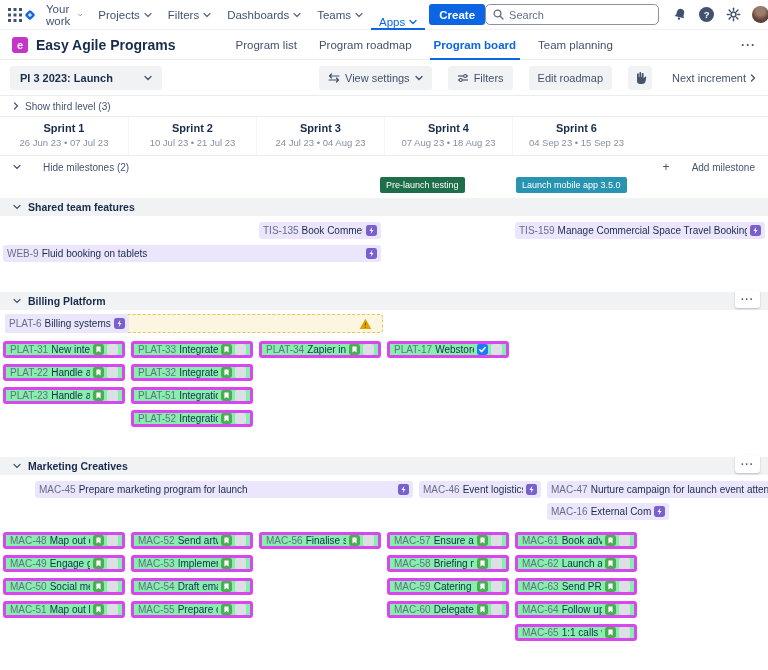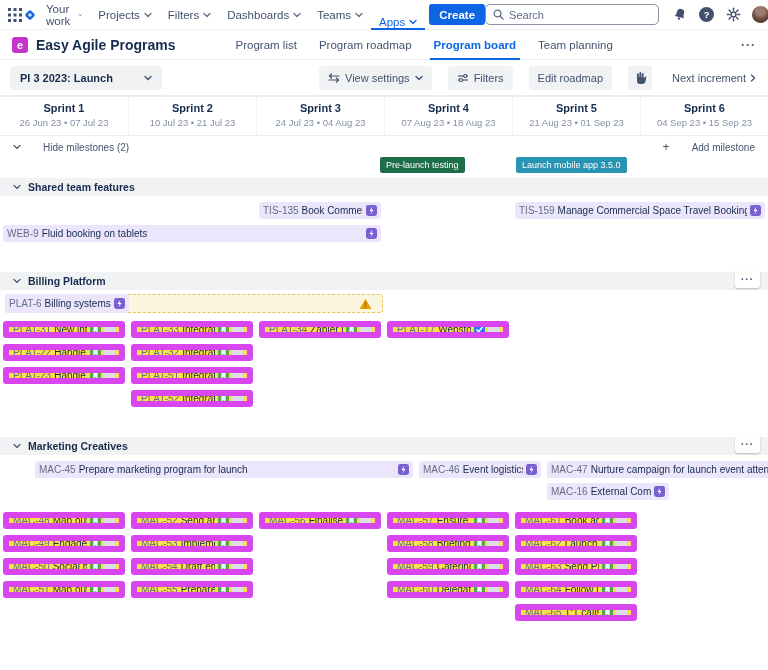--- a/index.html
+++ b/index.html
@@ -69,21 +69,21 @@
               box-shadow:0 1px 2px rgba(9,30,66,.25); font-size:10px; font-weight:700; letter-spacing:1px; color:#44546F;
               display:flex; align-items:center; cursor:pointer; }
   .sgap { height:22px; }
 
   .lane { display:grid; grid-template-columns:repeat(6,128px); row-gap:6px; padding:6px 0 8px; }
   .card { margin:0 3px; height:17px; display:flex; align-items:center; gap:3px; padding:0 4px; border-radius:3px;
           font-size:10px; white-space:nowrap; overflow:hidden; cursor:pointer; }
   .card .key { color:#626F86; flex:none; }
   .card .sum { color:#172B4D; overflow:hidden; }
   .card .icons { margin-left:auto; display:flex; align-items:center; gap:3px; flex:none; }
-  .task { background:#fde047; border:6px solid #d946ef; }
+  .task { background:#86efac; border:3px solid #d946ef; }
   .epicC { background:#EBE6FC; }
   .ph { width:11px; height:11px; border-radius:2.5px; background:#DCDFE4; display:inline-block; }
 
   .c1{grid-column:1} .c2{grid-column:2} .c3{grid-column:3} .c4{grid-column:4} .c5{grid-column:5}
   .s13{grid-column:1/4} .s56{grid-column:5/7}
   .r1{grid-row:1} .r2{grid-row:2} .r3{grid-row:3} .r4{grid-row:4} .r5{grid-row:5}
 
   .warnstrip { grid-column:1/4; position:relative; height:19px; margin:0 3px; background:#FCF6E1;
                border:1px dashed #E3C55B; border-radius:3px; }
   .warnstrip .card { position:absolute; left:-1px; top:-1px; width:124px; height:19px; margin:0; }
@@ -239,41 +239,43 @@
         </svg>
     </div>
     <div class="tb-link">
       <span>Next increment</span>
       <svg width="6" height="8" viewBox="0 0 6 8">
           <path d="M1.5 1 4.5 4 1.5 7" stroke="#42526E" stroke-width="1.3" fill="none" stroke-linecap="round"></path>
         </svg>
     </div>
   </div>
 
+  <div class="thirdlevel">
+    <svg width="6" height="8" viewBox="0 0 6 8">
+        <path d="M1.5 1 4.5 4 1.5 7" stroke="#44546F" stroke-width="1.2" fill="none" stroke-linecap="round"></path>
+      </svg>
+    <span>Show third level (3)</span>
+  </div>
 
   <div class="sprints">
     <div class="sprint-cell">
       <div class="sprint-name">Sprint 1</div>
       <div class="sprint-dates">26 Jun 23 • 07 Jul 23</div>
     </div>
     <div class="sprint-cell">
       <div class="sprint-name">Sprint 2</div>
       <div class="sprint-dates">10 Jul 23 • 21 Jul 23</div>
     </div>
     <div class="sprint-cell">
       <div class="sprint-name">Sprint 3</div>
       <div class="sprint-dates">24 Jul 23 • 04 Aug 23</div>
     </div>
     <div class="sprint-cell">
       <div class="sprint-name">Sprint 4</div>
       <div class="sprint-dates">07 Aug 23 • 18 Aug 23</div>
-    </div>
-    <div class="sprint-cell">
-      <div class="sprint-name">Sprint 5</div>
-      <div class="sprint-dates">21 Aug 23 • 01 Sep 23</div>
     </div>
     <div class="sprint-cell">
       <div class="sprint-name">Sprint 6</div>
       <div class="sprint-dates">04 Sep 23 • 15 Sep 23</div>
     </div>
   </div>
 
   <div class="milestones">
     <div class="mrow">
       <span class="mtoggle">

